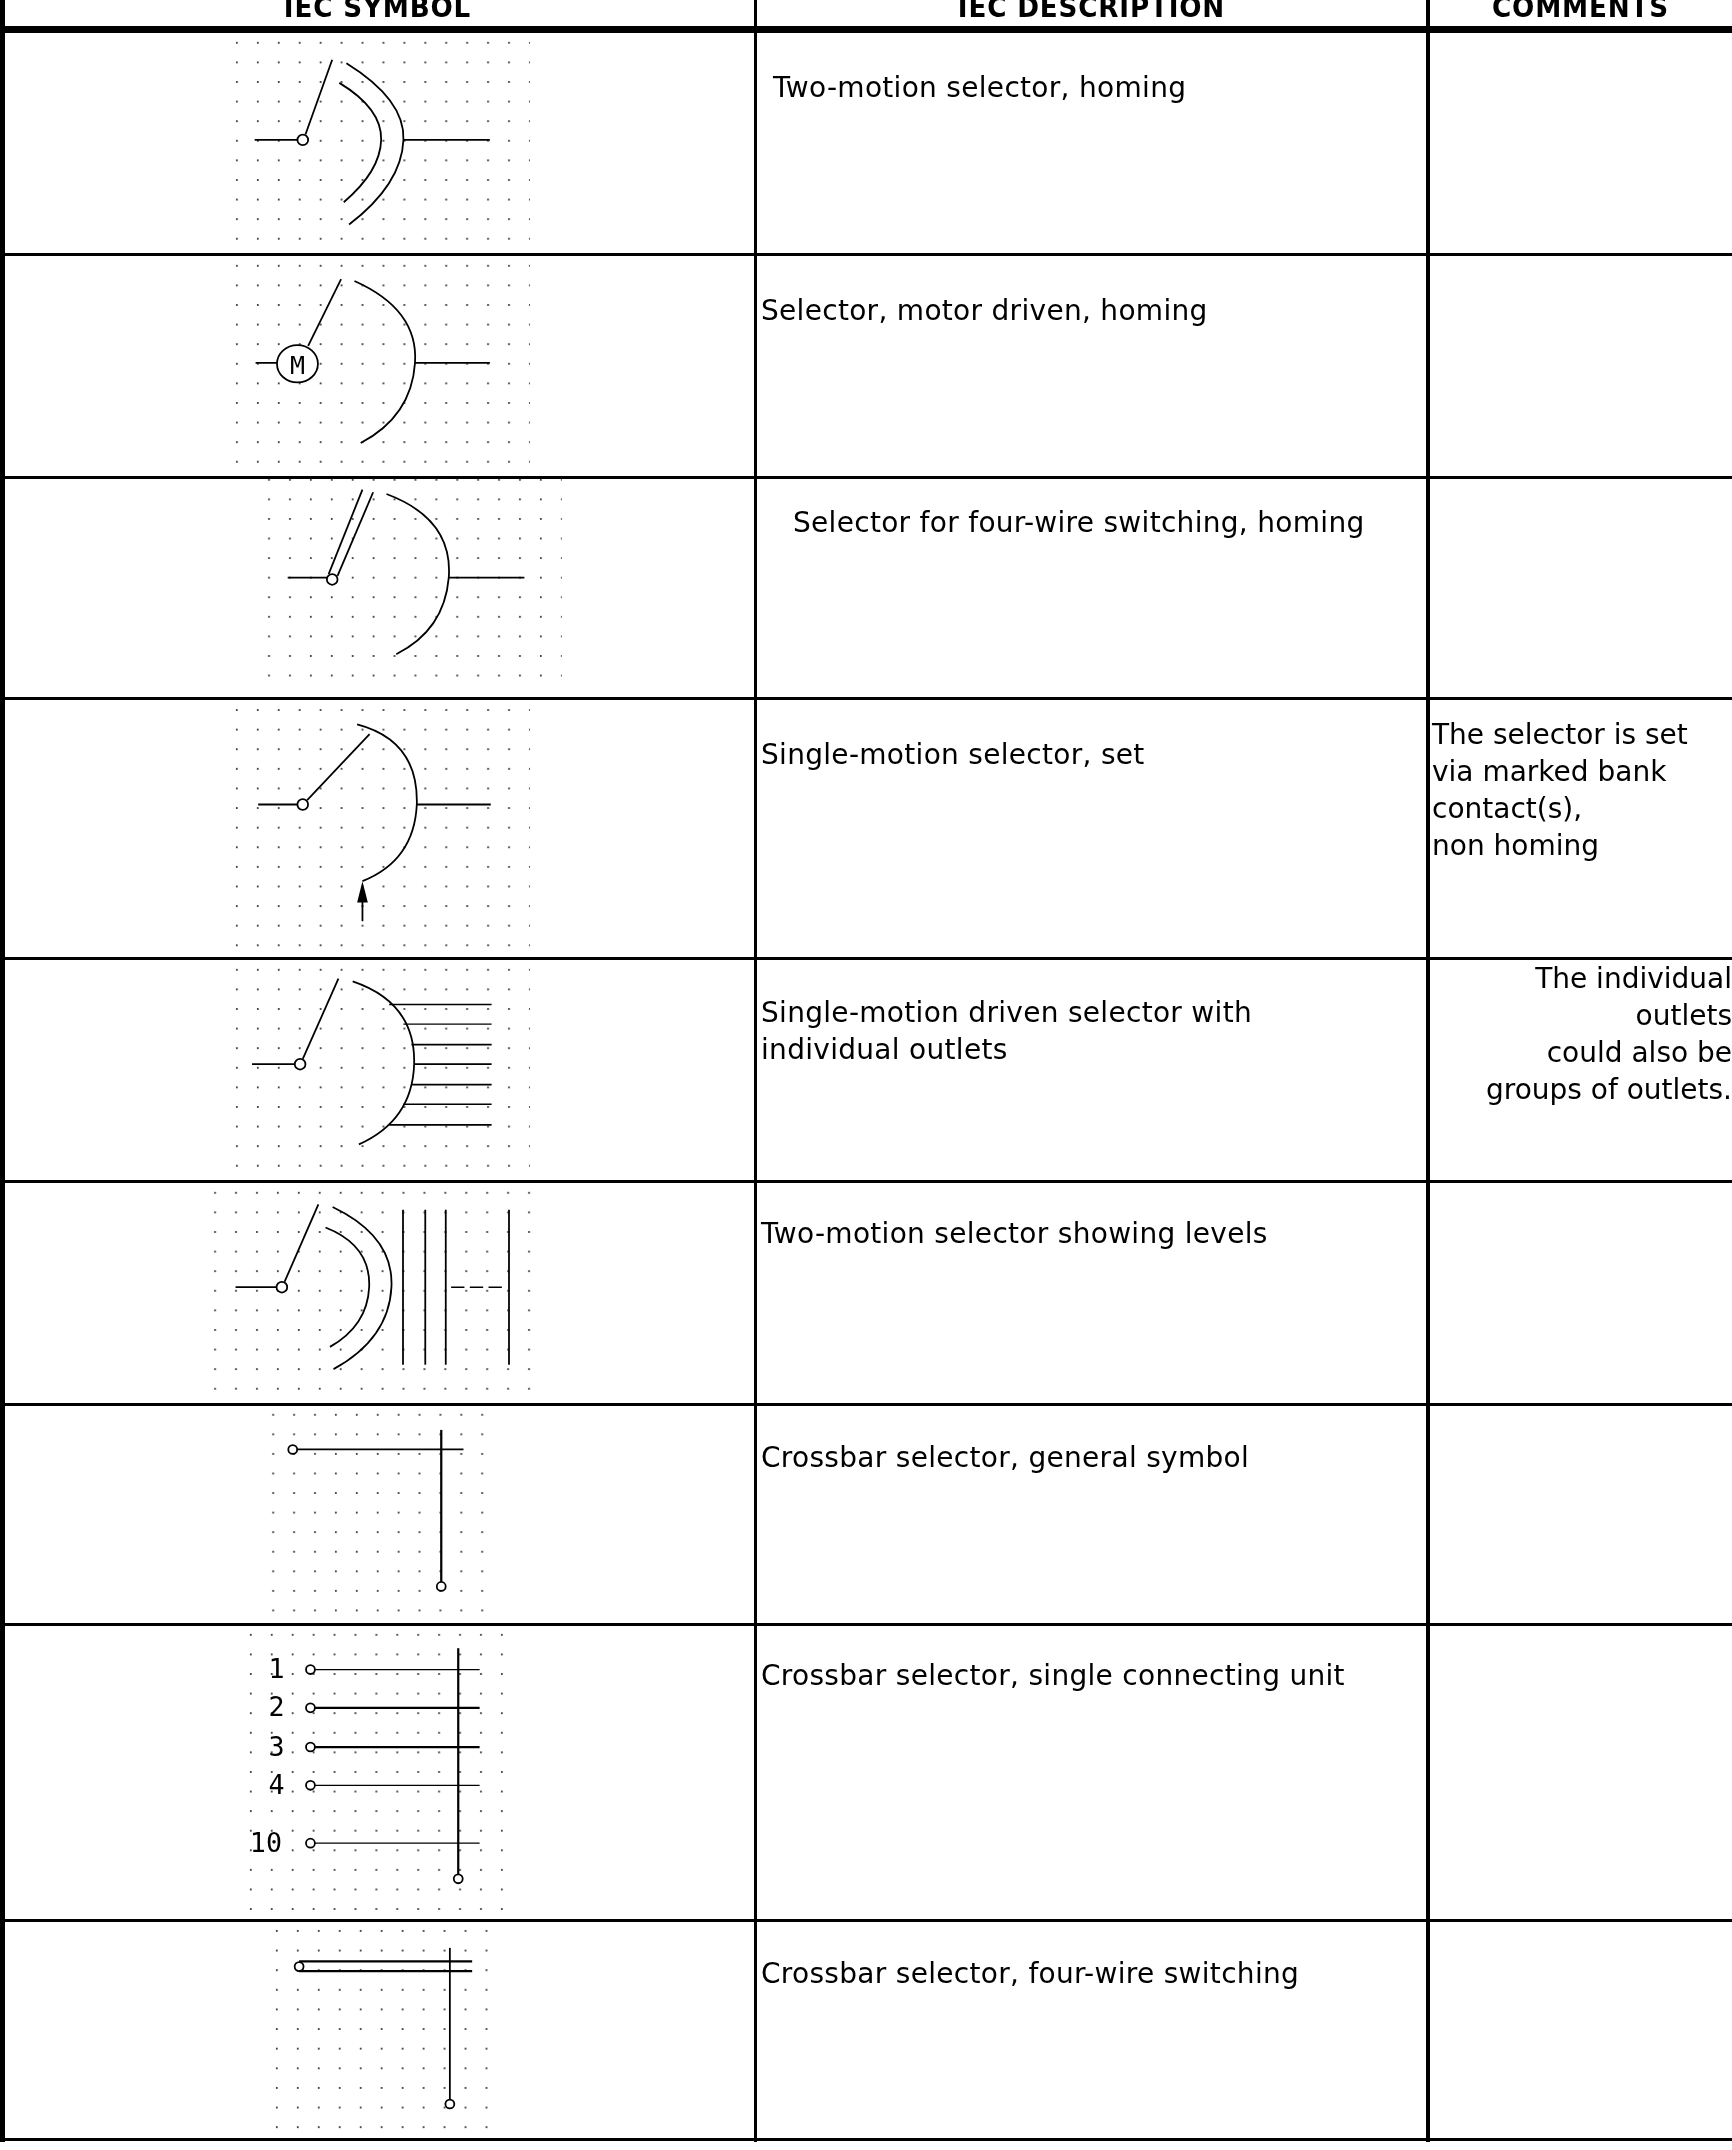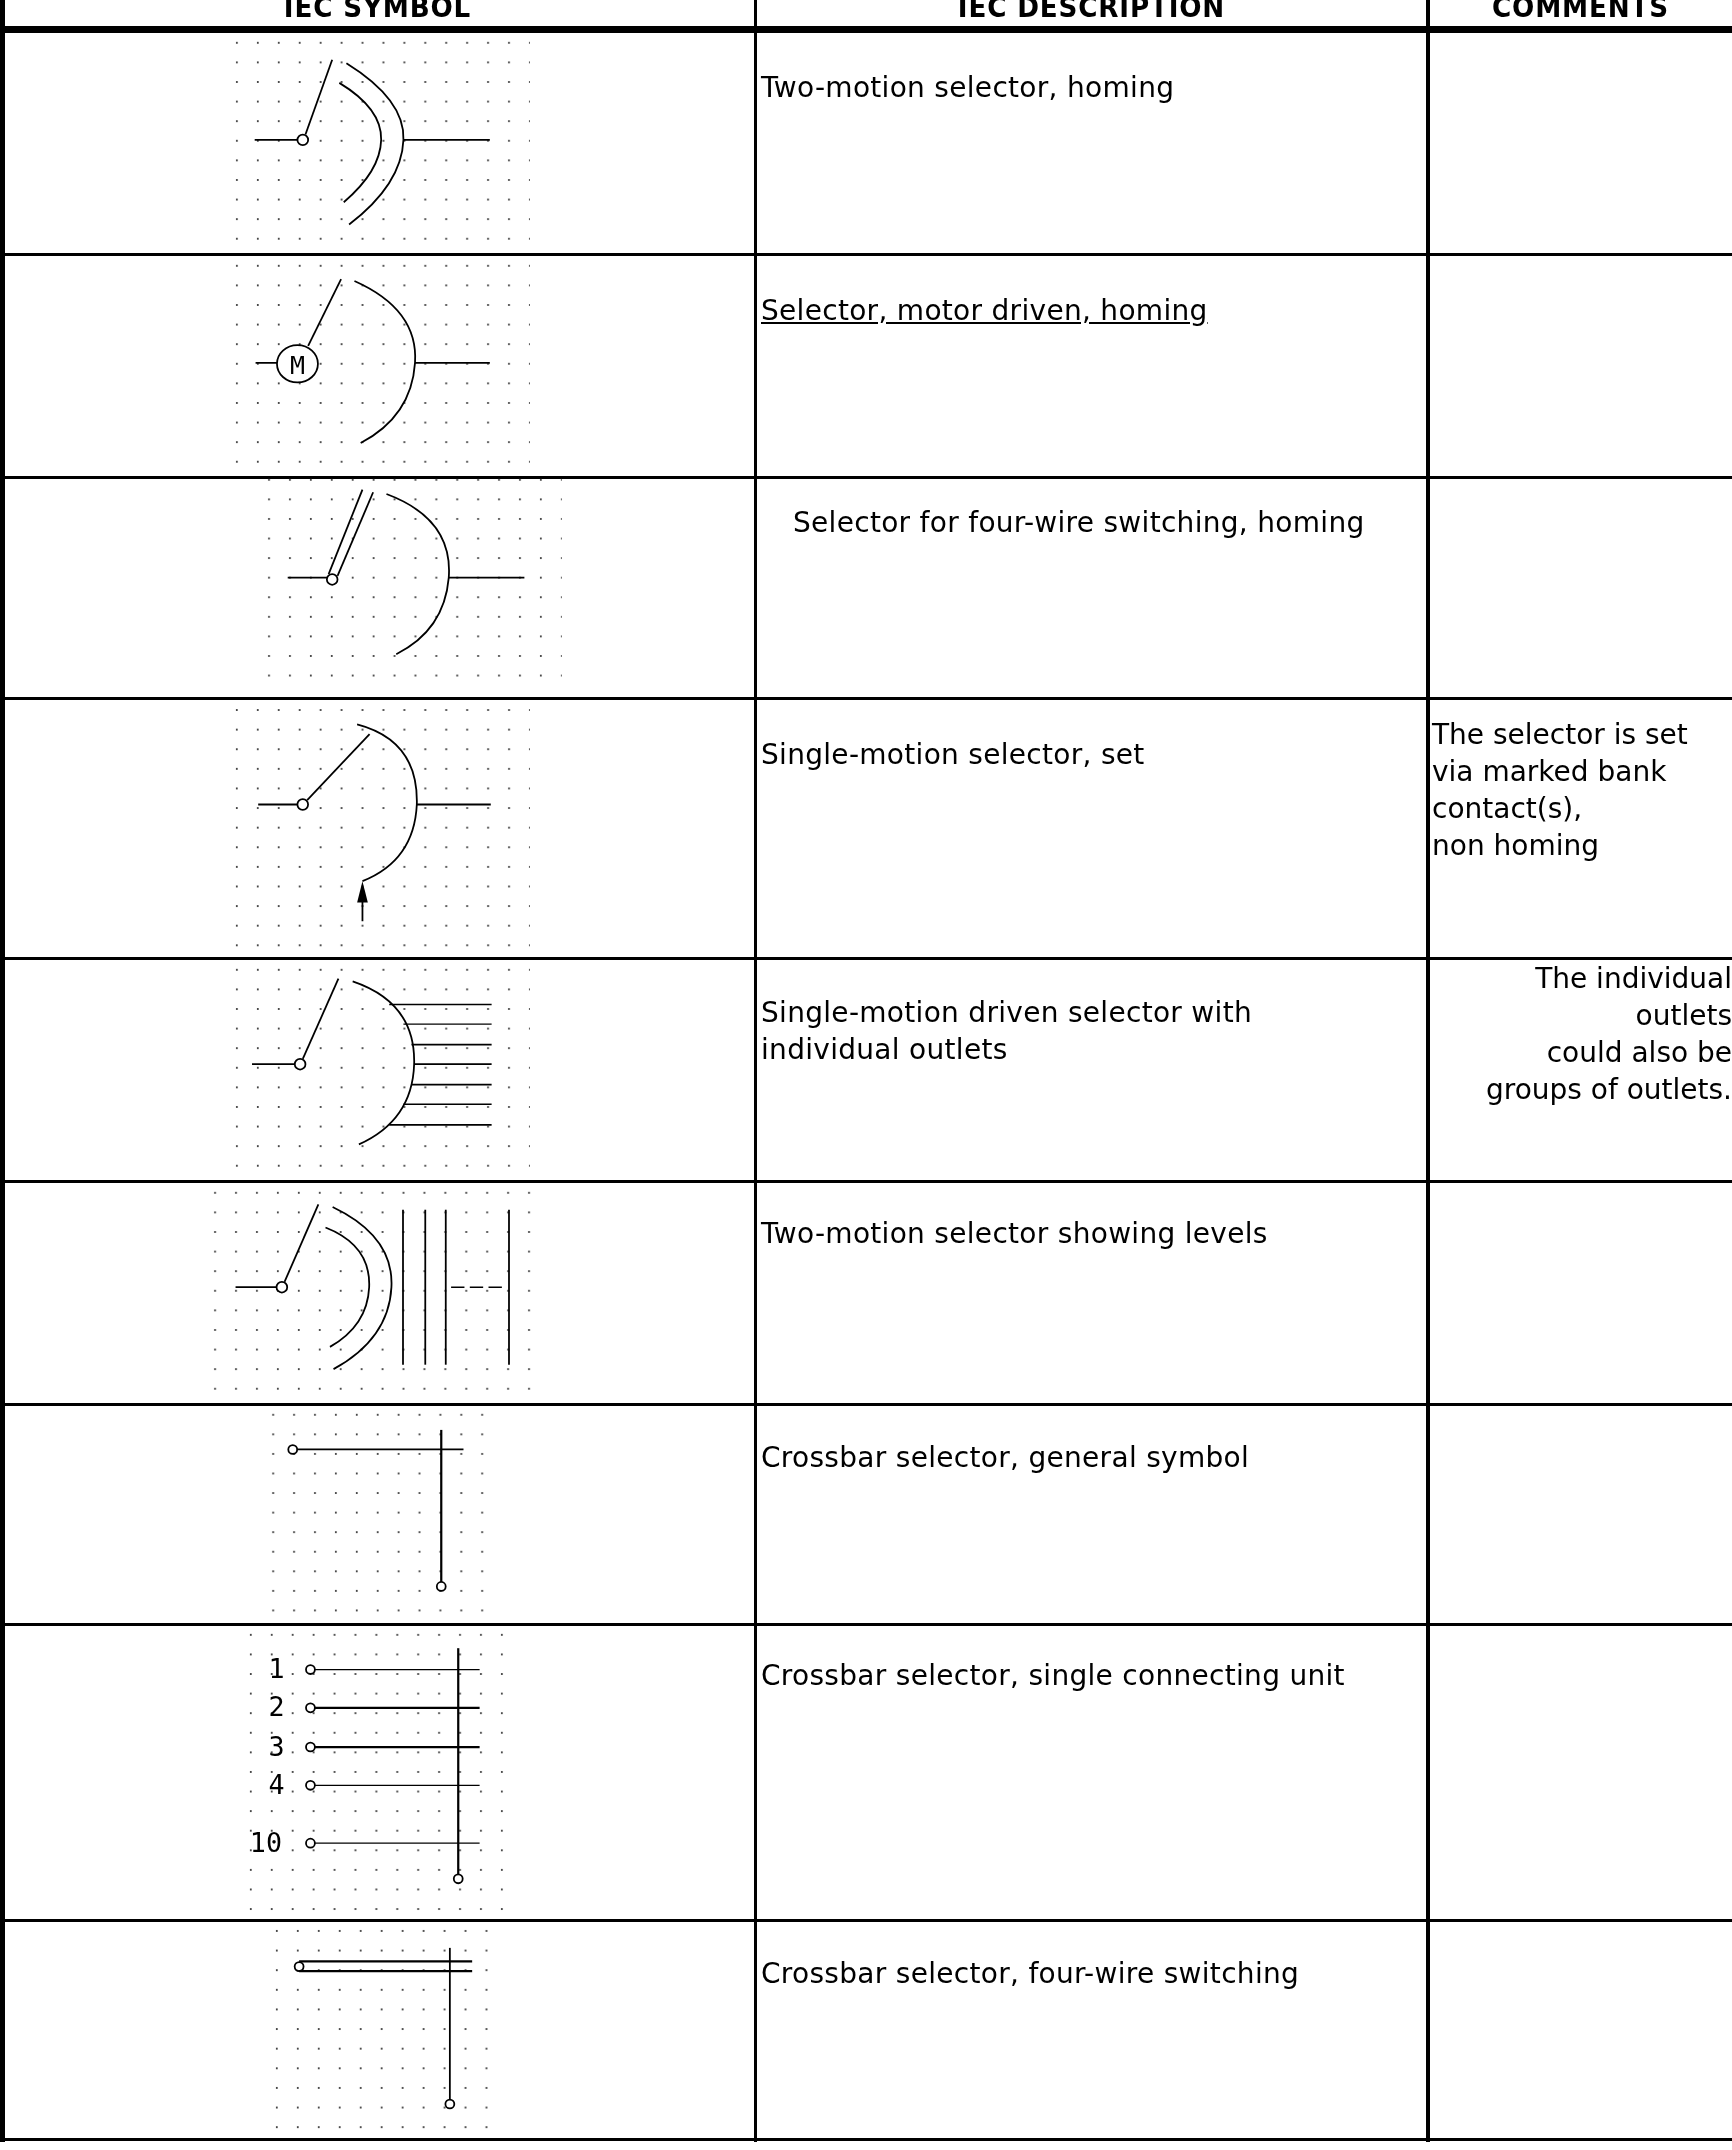--- a/index.html
+++ b/index.html
@@ -47,35 +47,35 @@
         </pattern>
       </defs>
       <rect x="0" y="0" width="340" height="247" fill="url(#dots)"></rect>
       <line x1="31" y1="120" x2="80" y2="120" stroke="#000" stroke-width="2"></line>
       <circle cx="85" cy="120" r="6" fill="#fff" stroke="#000" stroke-width="2"></circle>
       <line x1="88" y1="114" x2="118" y2="30" stroke="#000" stroke-width="2"></line>
       <path d="M134,34 Q200,75 198,120 Q196,170 137,215" fill="none" stroke="#000" stroke-width="2"></path>
       <path d="M126,56 Q174,85 173,120 Q172,155 131,190" fill="none" stroke="#000" stroke-width="2"></path>
       <line x1="198" y1="120" x2="295" y2="120" stroke="#000" stroke-width="2"></line>
     </svg>
-    <div class="desc" style="top:36px;">Two-motion selector, homing</div>
+    <div class="desc" style="top:36px;margin-left:12px;">Two-motion selector, homing</div>
     <div class="comm" style="top:0px;"></div>
   </div>
 
   <div class="row" style="top:256px;height:220px;">
     <svg class="sym" style="left:227px;top:0px;" width="303" height="220" viewBox="0 0 340 247">
       <rect x="0" y="0" width="340" height="247" fill="url(#dots)"></rect>
       <line x1="32" y1="120" x2="70" y2="120" stroke="#000" stroke-width="2"></line>
       <ellipse cx="79" cy="121" rx="23" ry="21" fill="#fff" stroke="#000" stroke-width="2"></ellipse>
       <text x="79" y="132" font-size="28" text-anchor="middle" fill="#000">M</text>
       <line x1="91" y1="101" x2="128" y2="26" stroke="#000" stroke-width="2"></line>
       <path d="M143,28 Q215,60 211,120 Q207,180 150,210" fill="none" stroke="#000" stroke-width="2"></path>
       <line x1="211" y1="120" x2="295" y2="120" stroke="#000" stroke-width="2"></line>
     </svg>
-    <div class="desc" style="top:36px;text-decoration:underline;">Selector, motor driven, homing</div>
+    <div class="desc" style="top:36px;">Selector, motor driven, homing</div>
     <div class="comm" style="top:0px;"></div>
   </div>
 
   <div class="row" style="top:470px;height:218px;margin-left:32px;">
     <svg class="sym" style="left:227px;top:0px;" width="303" height="218" viewBox="0 0 340 245">
       <rect x="0" y="0" width="340" height="245" fill="url(#dots)"></rect>
       <line x1="32" y1="121" x2="78" y2="121" stroke="#000" stroke-width="2"></line>
       <circle cx="82" cy="123" r="6" fill="#fff" stroke="#000" stroke-width="2"></circle>
       <line x1="78" y1="117" x2="116" y2="22" stroke="#000" stroke-width="2"></line>
       <line x1="88" y1="119" x2="128" y2="25" stroke="#000" stroke-width="2"></line>

